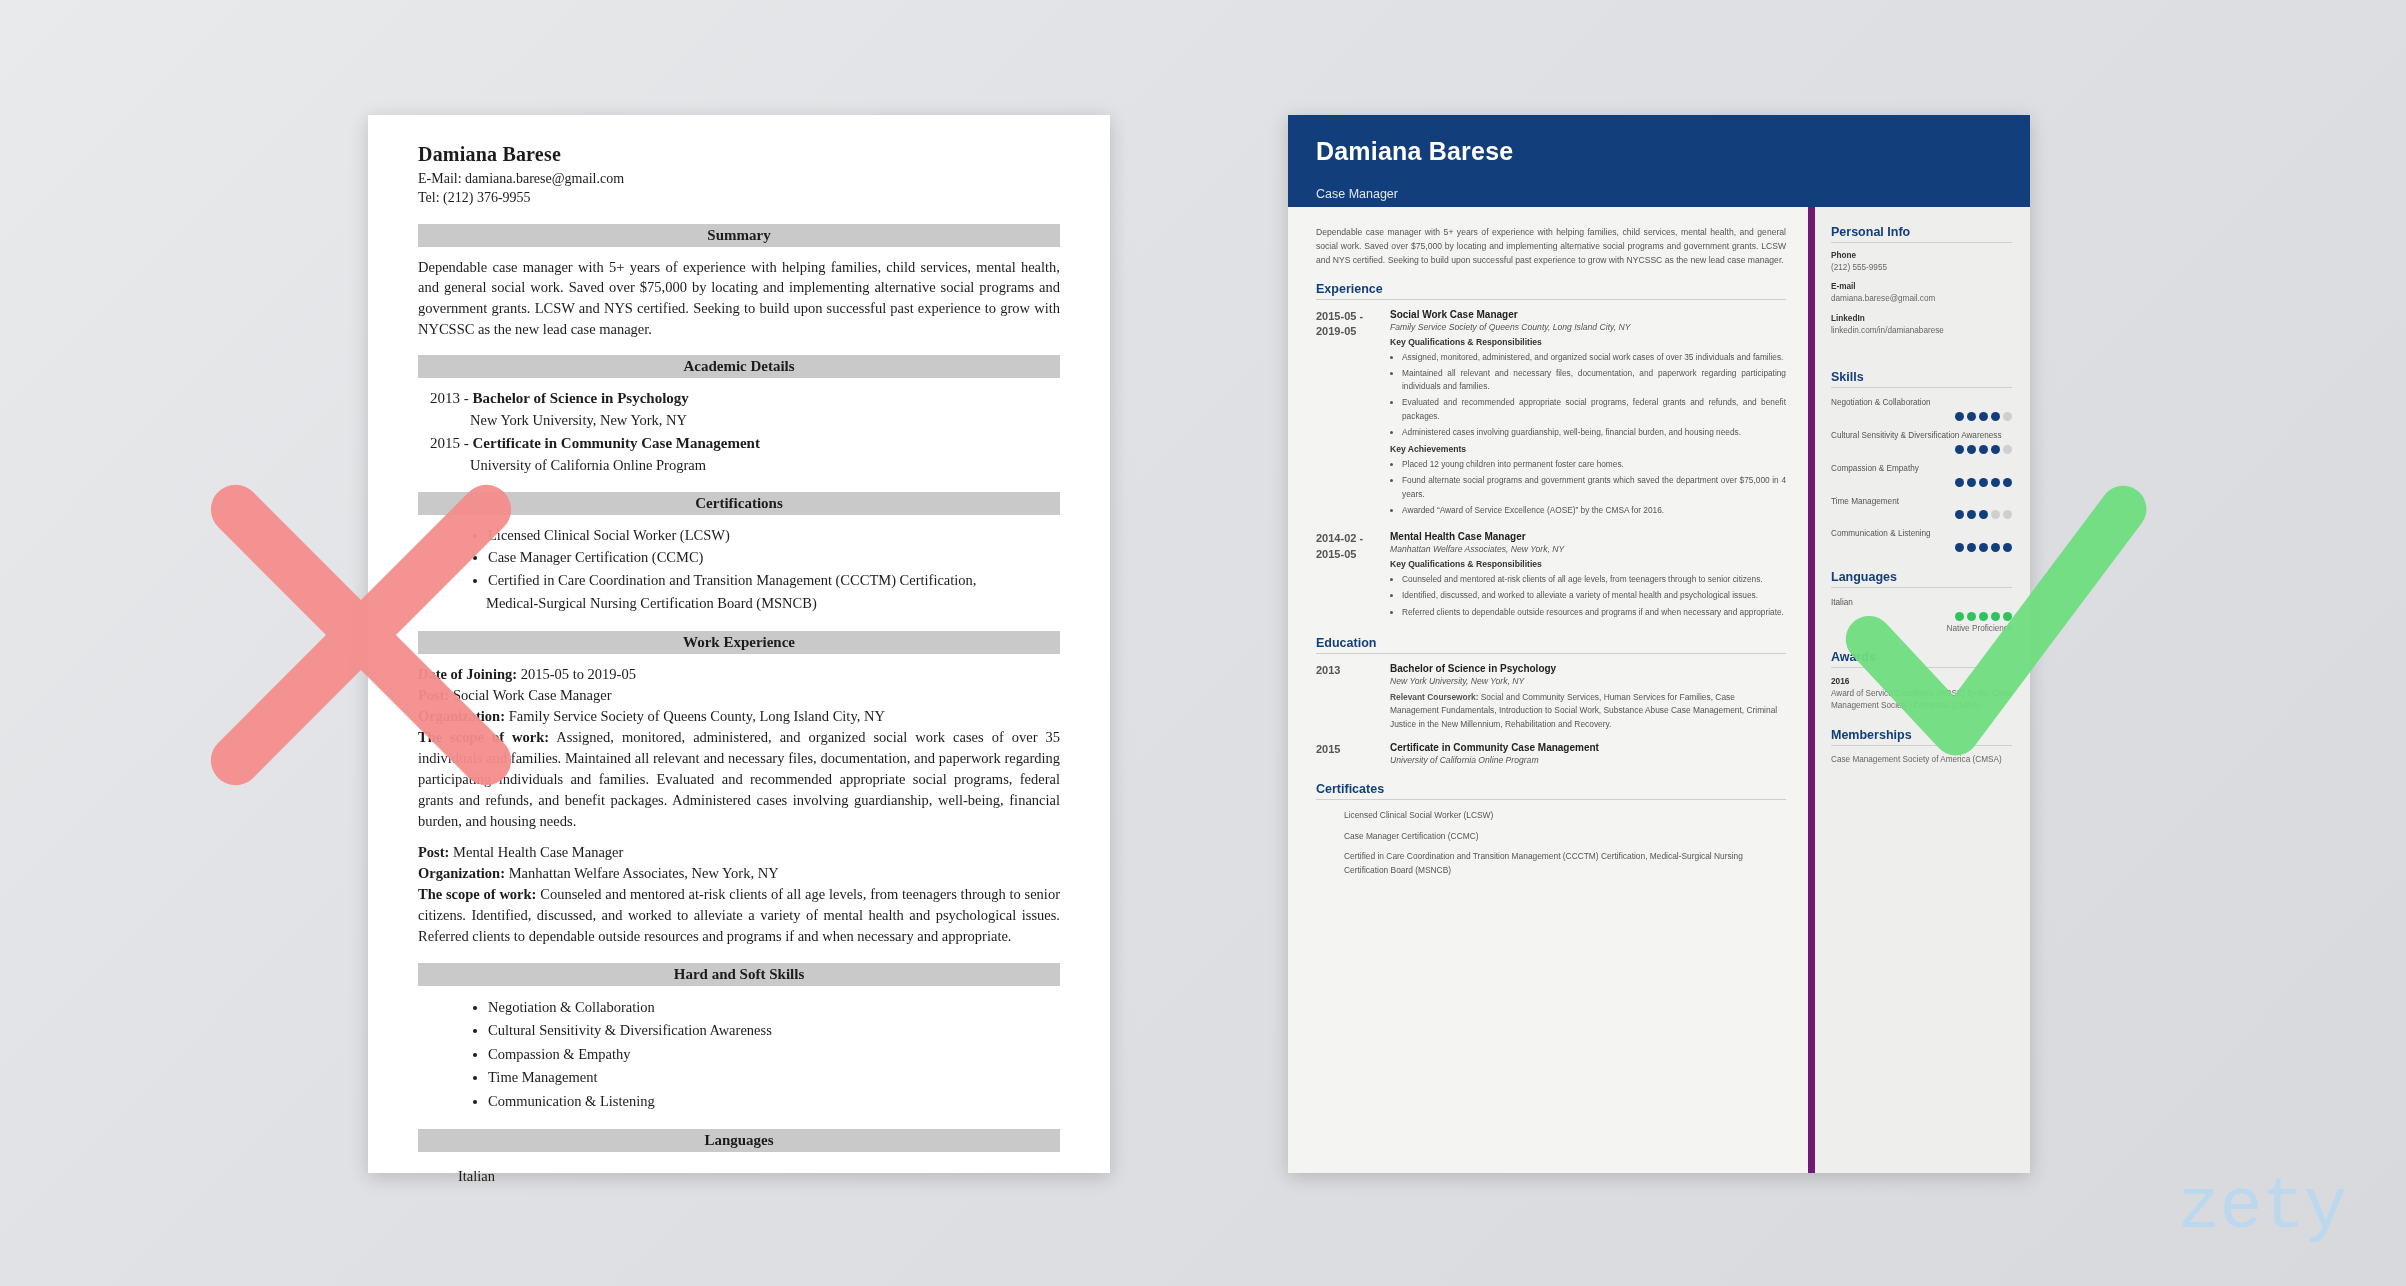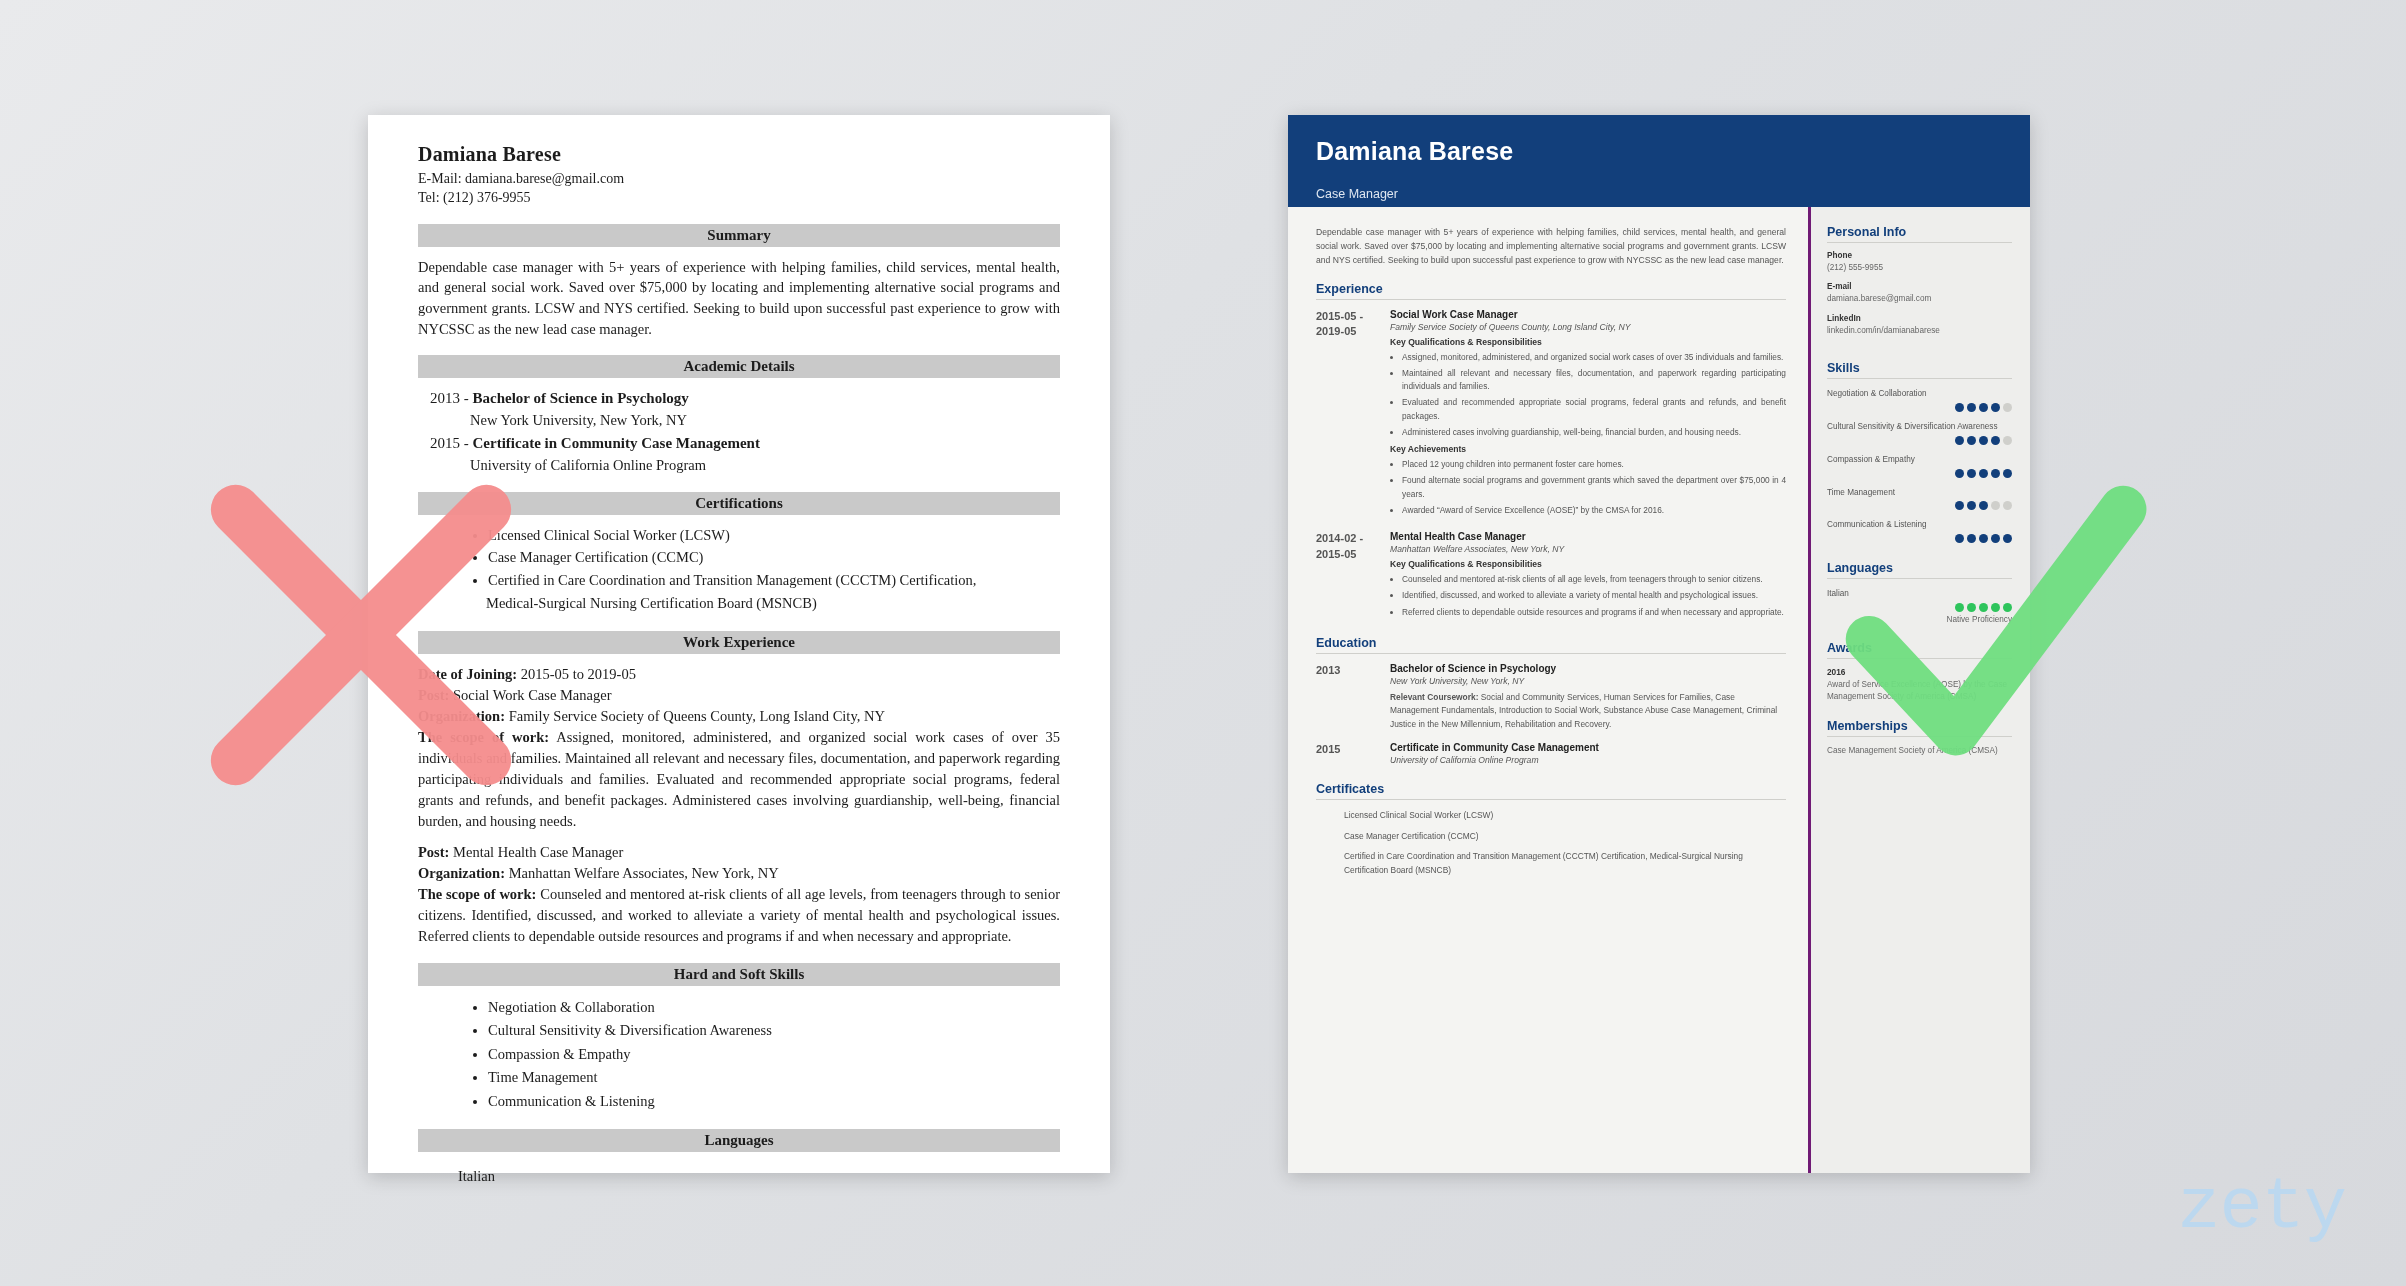--- a/index.html
+++ b/index.html
@@ -40,21 +40,21 @@
   .doc-right{
     position:absolute;left:1288px;top:115px;width:742px;height:1058px;
     background:#f4f4f2;box-shadow:0 4px 18px rgba(0,0,0,.18);
     box-sizing:border-box;overflow:hidden;color:#333;
   }
   .r-header{background:#123f7b;height:92px;padding:22px 28px 0 28px;box-sizing:border-box;}
   .r-name{color:#fff;font-size:25px;font-weight:bold;letter-spacing:.2px;margin:0;}
   .r-title{color:#dfe7f1;font-size:12.5px;margin-top:21px;}
   .r-body{display:flex;height:966px;}
   .r-main{width:520px;padding:18px 22px 0 28px;box-sizing:border-box;}
-  .r-side{width:222px;background:#eeeeec;padding:18px 18px 0 16px;box-sizing:border-box;border-left:3px solid #701a75;}
+  .r-side{width:222px;background:#eeeeec;padding:18px 18px 0 16px;box-sizing:border-box;border-left:7px solid #701a75;}
   .r-summary{font-size:8.6px;line-height:1.65;text-align:justify;color:#555;margin-bottom:14px;}
   .r-sec{font-size:12.5px;font-weight:bold;color:#123f7b;margin:0 0 3px 0;}
   .r-rule{height:1px;background:#cfcfcb;margin-bottom:9px;}
   .r-row{display:flex;margin-bottom:11px;}
   .r-date{width:74px;font-size:11px;color:#555;line-height:1.45;flex:none;font-weight:bold;}
   .r-content{flex:1;}
   .r-jobtitle{font-size:10px;font-weight:bold;color:#222;margin-bottom:2px;}
   .r-org{font-size:8.6px;font-style:italic;color:#555;margin-bottom:5px;}
   .r-sub{font-size:8.6px;font-weight:bold;color:#333;margin:5px 0 4px 0;}
   .r-list{margin:0;padding-left:12px;}
@@ -224,21 +224,21 @@
         <div class="s-head">Personal Info</div>
         <div class="s-rule"></div>
 
         <div class="s-lbl">Phone</div>
         <div class="s-val">(212) 555-9955</div>
         <div class="s-lbl">E-mail</div>
         <div class="s-val">damiana.barese@gmail.com</div>
         <div class="s-lbl">LinkedIn</div>
         <div class="s-val">linkedin.com/in/damianabarese</div>
 
-        <div class="s-head" style="margin-top:24px">Skills</div>
+        <div class="s-head" style="margin-top:33px">Skills</div>
         <div class="s-rule"></div>
 
         <div>
           <div class="s-skill">Negotiation &amp; Collaboration</div>
           <div class="dots">
               <span class="dot on"></span>
               <span class="dot on"></span>
               <span class="dot on"></span>
               <span class="dot on"></span>
               <span class="dot"></span>

